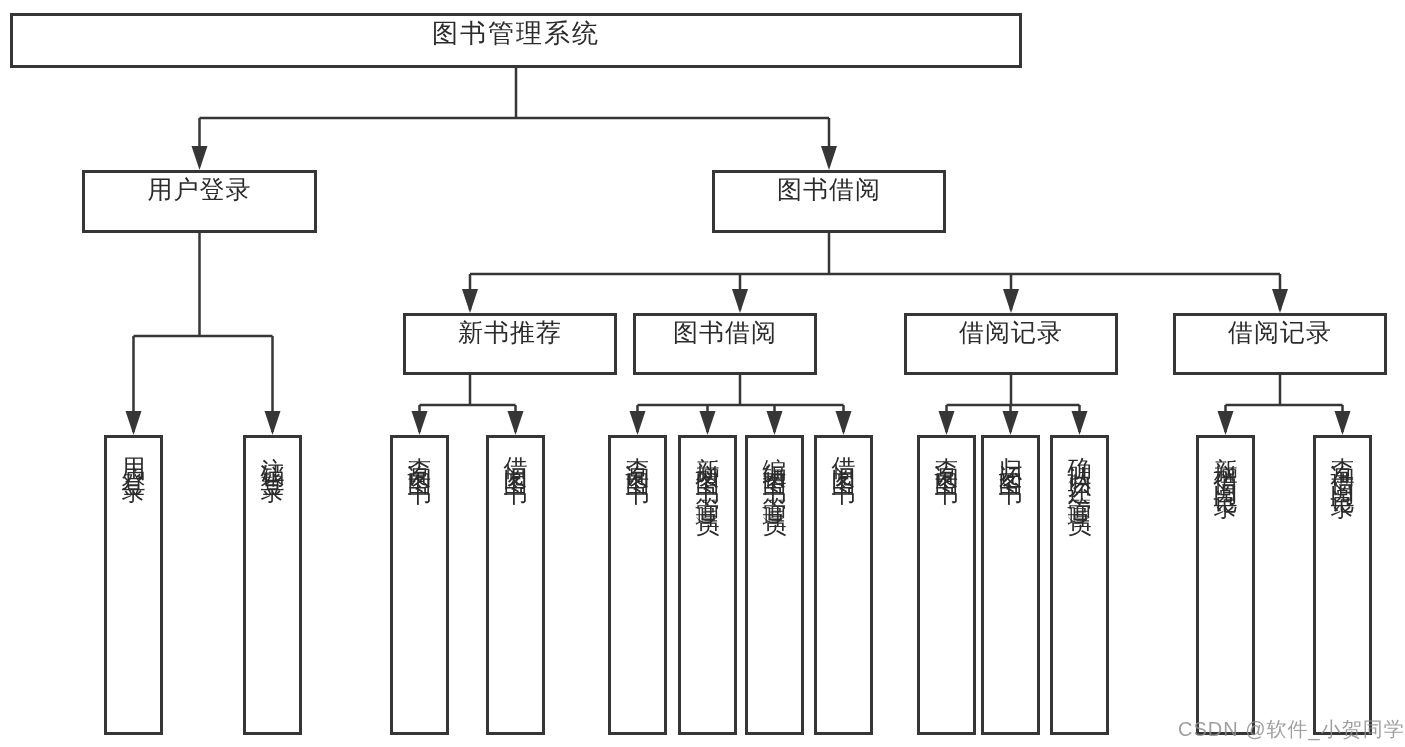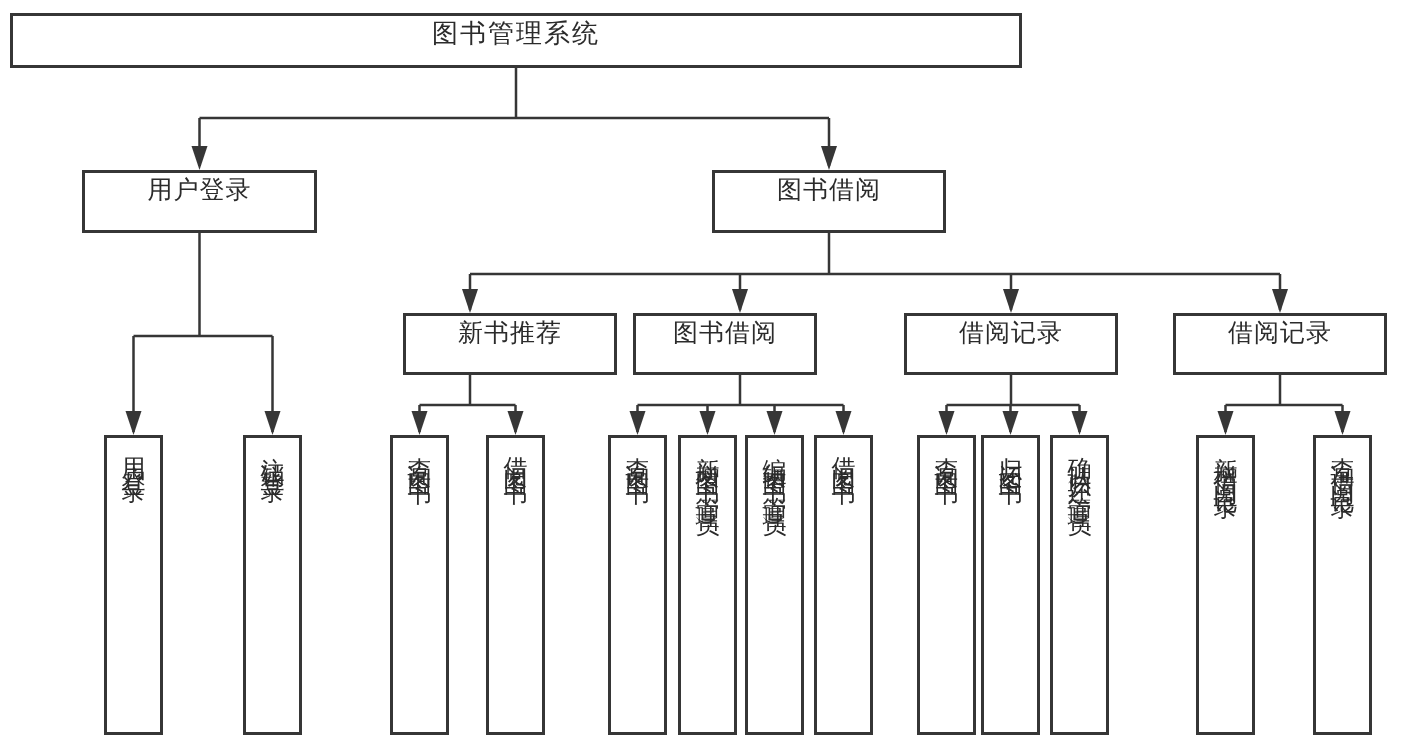--- a/index.html
+++ b/index.html
@@ -173,14 +173,15 @@
     <span class="lbl">确认归还（管理员）</span>
   </div>
 
   <div class="node v" style="left:1196px; top:435px;">
     <span class="lbl">新增借阅记录</span>
   </div>
   <div class="node v" style="left:1313px; top:435px;">
     <span class="lbl">查询借阅记录</span>
   </div>
 
+  <div class="watermark">CSDN @软件_小贺同学</div>
 
 </div>
 
 </body></html>

